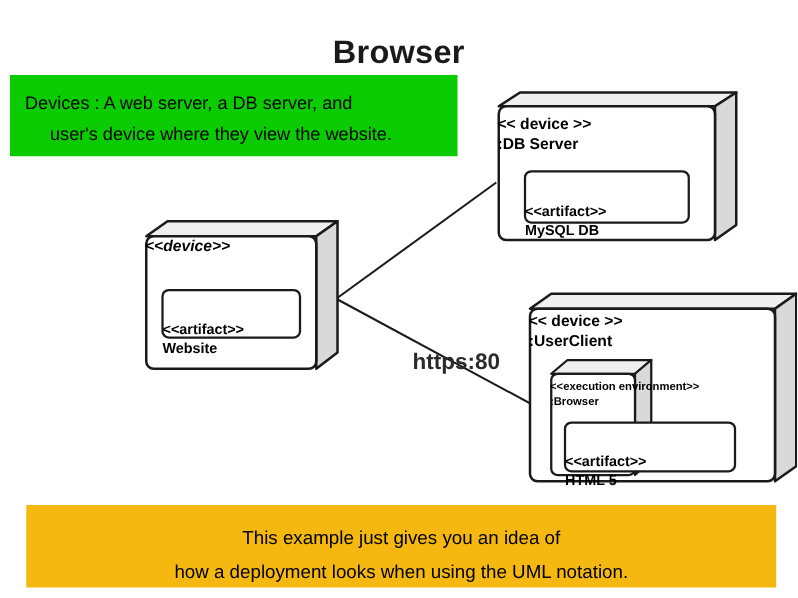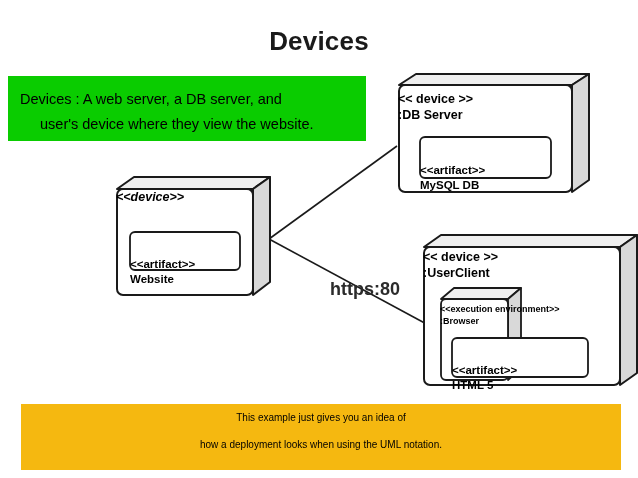--- a/index.html
+++ b/index.html
@@ -34,38 +34,39 @@
 
   
   .callout {
     position: absolute;
     box-sizing: border-box;
     color: #000000;
     text-align: left;
   }
   #callout-devices {
     left: 8px;
-    top: 76px;
+    top: 60px;
     width: 358px;
     height: 65px;
     background: #0ACC00;
     padding: 11px 0 0 12px;
     font-size: 14.5px;
     line-height: 25px;
   }
   #callout-devices .line2 {
     padding-left: 20px;
   }
   #callout-summary {
     left: 21px;
     top: 404px;
     width: 600px;
     height: 66px;
     background: #F5B810;
-    font-size: 10px;
+    padding-top: 13px;
+    font-size: 15px;
     line-height: 27px;
     text-align: center;
   }
 
   
   #diagram {
     position: absolute;
     left: 0;
     top: 0;
     width: 638px;
@@ -100,21 +101,21 @@
     font-size: 18px;
     font-weight: bold;
     color: #2b2b2b;
   }
 </style>
 </head>
 <body>
 
 <div id="slide">
 
-  <div id="slide-title">Devices</div>
+  <div id="slide-title">Browser</div>
 
   <svg id="diagram" viewBox="0 0 638 478" width="638" height="478" xmlns="http://www.w3.org/2000/svg">
 
     <g stroke="#1a1a1a" stroke-width="1.6" fill="none">
       <line x1="269" y1="239" x2="397" y2="146"></line>
       <line x1="269" y1="239" x2="432" y2="327"></line>
     </g>
 
     <g>
       <polygon points="117,189 134,177 270,177 253,189" fill="#efefef" stroke="#1a1a1a" stroke-width="2" stroke-linejoin="round"></polygon>

